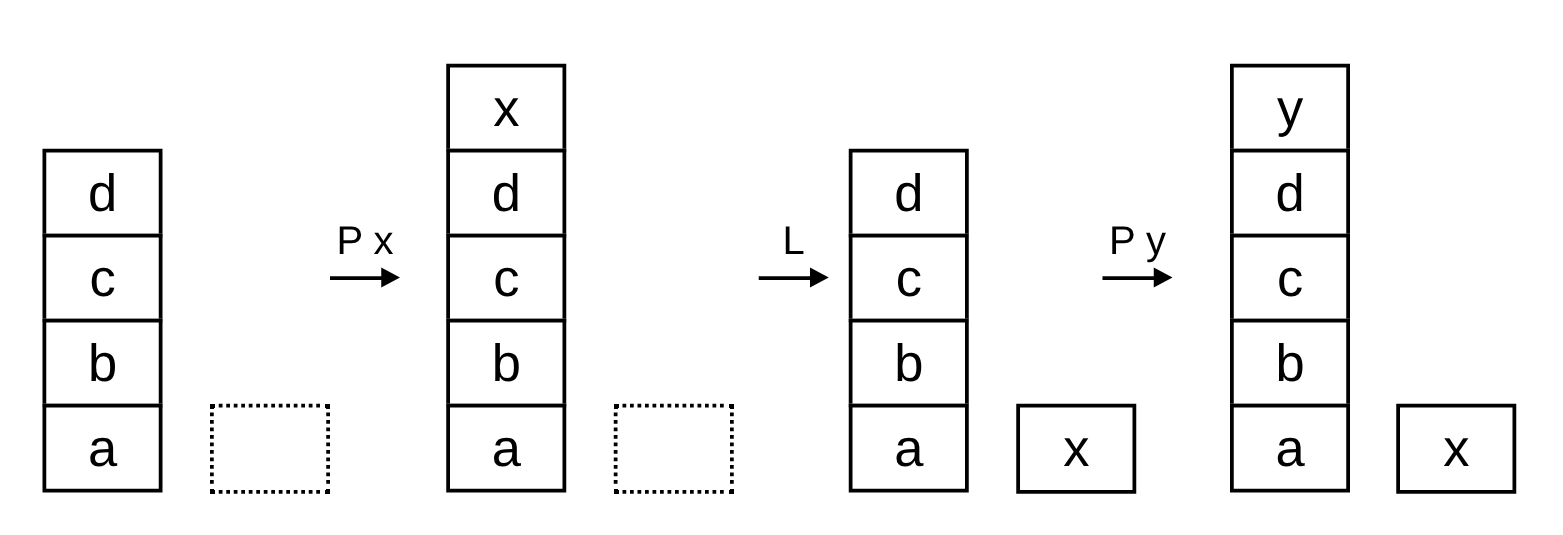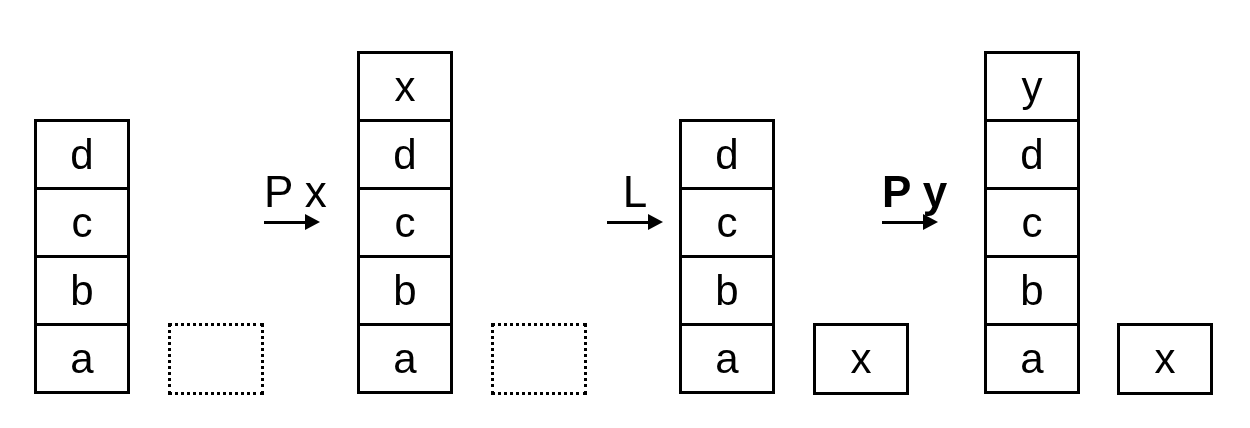--- a/index.html
+++ b/index.html
@@ -44,38 +44,38 @@
   .register.solid  { border: 3px solid  #000000; }
   .register-1 { left: 168px; }
   .register-2 { left: 491px; }
   .register-3 { left: 813px; }
   .register-4 { left: 1117px; }
   
   .arrow { position: absolute; top: 172px; width: 56px; }
   .arrow-label {
     height: 40px; line-height: 40px;
     text-align: center;
-    font-size: 44px;
+    font-size: 32px;
     white-space: pre;
   }
   .arrow-body { position: relative; height: 16px; margin-top: 2px; }
   .arrow-line {
     position: absolute; left: 0; right: 12px; top: 6.5px;
     height: 3px; background: #000000;
   }
   .arrow-head {
     position: absolute; right: 0; top: 0;
     width: 0; height: 0;
     border-left: 15px solid #000000;
     border-top: 8px solid transparent;
     border-bottom: 8px solid transparent;
   }
   .arrow-1 { left: 264px; }
   .arrow-2 { left: 607px; }
-  .arrow-3 { left: 882px; font-weight: bold; }
+  .arrow-3 { left: 882px; }
 </style>
 </head>
 <body>
 
 <div class="canvas">
 
   <div class="stack stack-1">
     <div class="cell">d</div>
     <div class="cell">c</div>
     <div class="cell">b</div>

